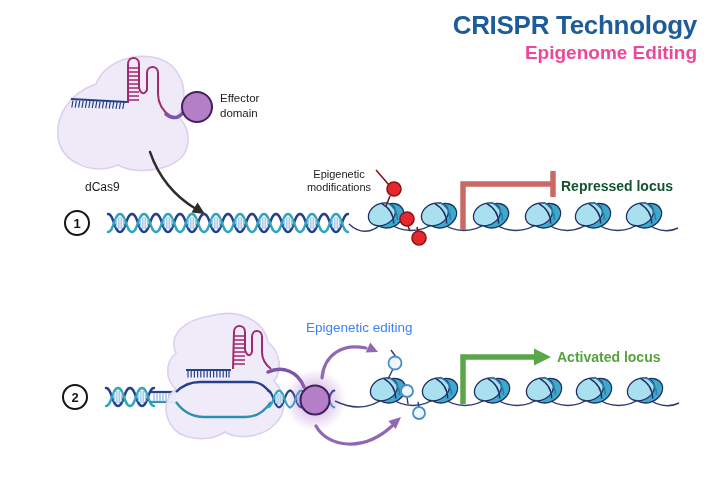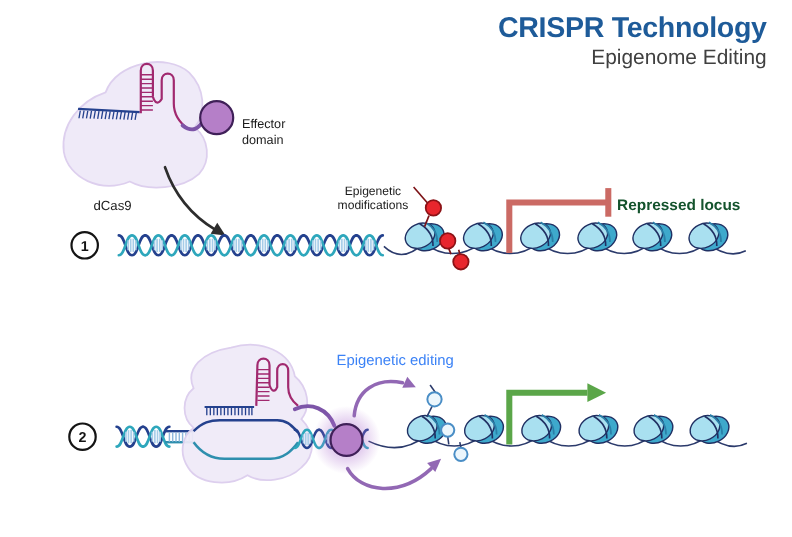--- a/index.html
+++ b/index.html
@@ -1,22 +1,22 @@
 <!DOCTYPE html>
 <html><head>
 <meta charset="utf-8">
 <style>
   html,body{margin:0;padding:0;background:#fff;}
   .canvas{position:relative;width:720px;height:488px;background:#ffffff;overflow:hidden;
           font-family:"Liberation Sans",sans-serif;}
   .art{position:absolute;left:0;top:0;}
   .lbl{position:absolute;color:#1c1c1c;}
   .title{right:23px;top:10px;font-size:26px;font-weight:bold;color:#1e5b99;letter-spacing:-0.3px;}
-  .subtitle{right:23px;top:42px;font-size:19px;font-weight:400;color:#404040;margin-left:12px;}
-  .effector{left:220px;top:106px;width:64px;font-size:11.5px;line-height:1.3;}
+  .subtitle{right:23px;top:42px;font-size:19px;font-weight:700;color:#ec4899;margin-left:12px;}
+  .effector{left:220px;top:91px;width:64px;font-size:11.5px;line-height:1.3;}
   .dcas9{left:85px;top:180px;font-size:12px;}
   .epimod{left:296px;top:168px;width:86px;text-align:center;font-size:11px;line-height:1.2;}
   .repressed{left:561px;top:178px;font-size:14px;font-weight:bold;color:#14532d;}
   .epiedit{left:306px;top:320px;font-size:13.5px;color:#3b82f6;}
   .activated{left:557px;top:349px;font-size:14px;font-weight:bold;color:#56a33e;}
   .step{position:absolute;width:26px;height:26px;border:2px solid #141414;border-radius:50%;
         display:flex;align-items:center;justify-content:center;font-size:13px;font-weight:bold;
         color:#141414;background:#fff;box-sizing:border-box;}
   .step1{left:64px;top:210px;}
   .step2{left:62px;top:384px;}
@@ -197,16 +197,17 @@
   </g>
 </svg>
 
 <div class="lbl title">CRISPR Technology</div>
 <div class="lbl subtitle">Epigenome Editing</div>
 <div class="lbl effector">Effector domain</div>
 <div class="lbl dcas9">dCas9</div>
 <div class="lbl epimod">Epigenetic modifications</div>
 <div class="lbl repressed">Repressed locus</div>
 <div class="lbl epiedit">Epigenetic editing</div>
+<div class="lbl activated">Activated locus</div>
 <div class="step step1">1</div>
 <div class="step step2">2</div>
 
 </div>
 
 </body></html>

